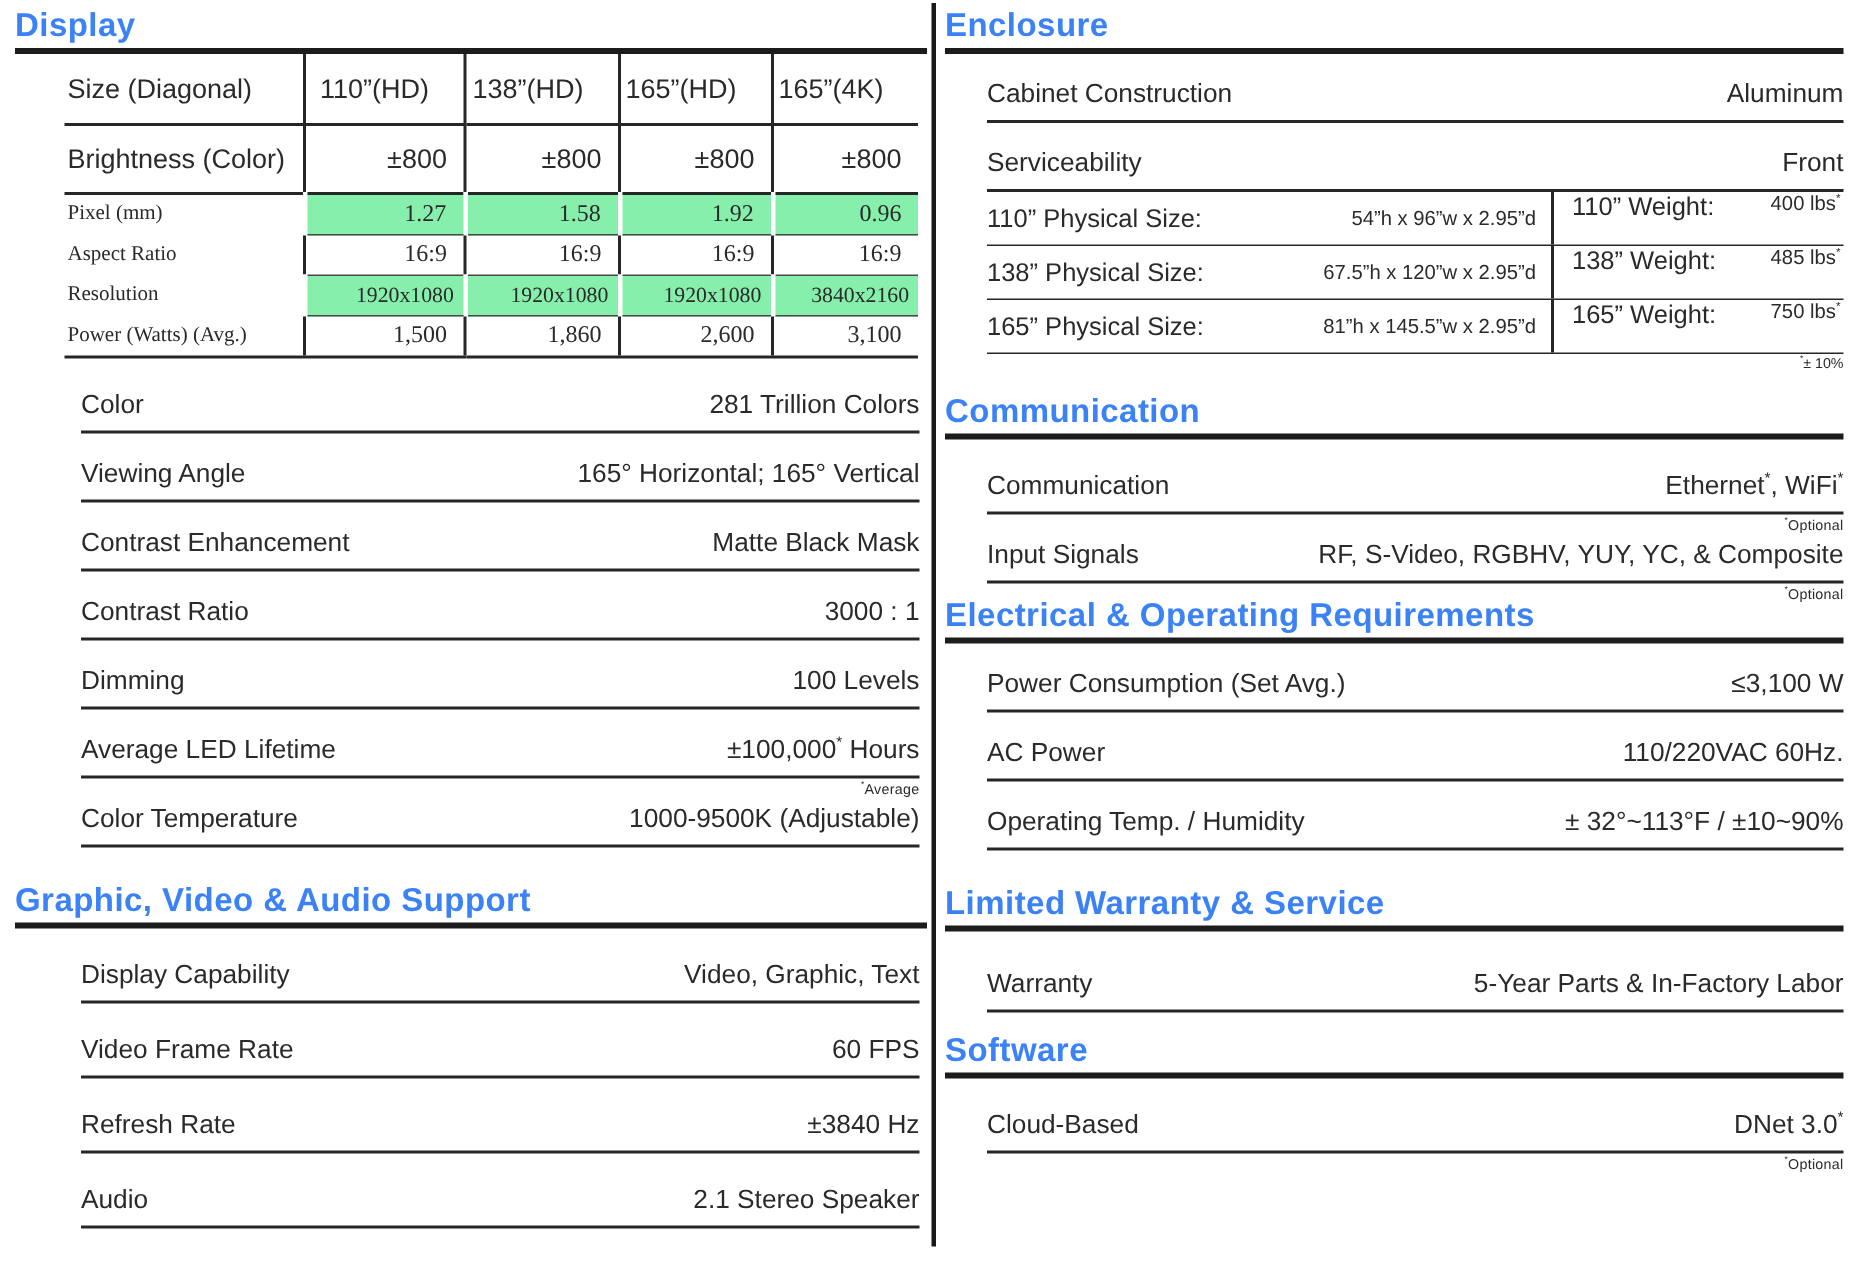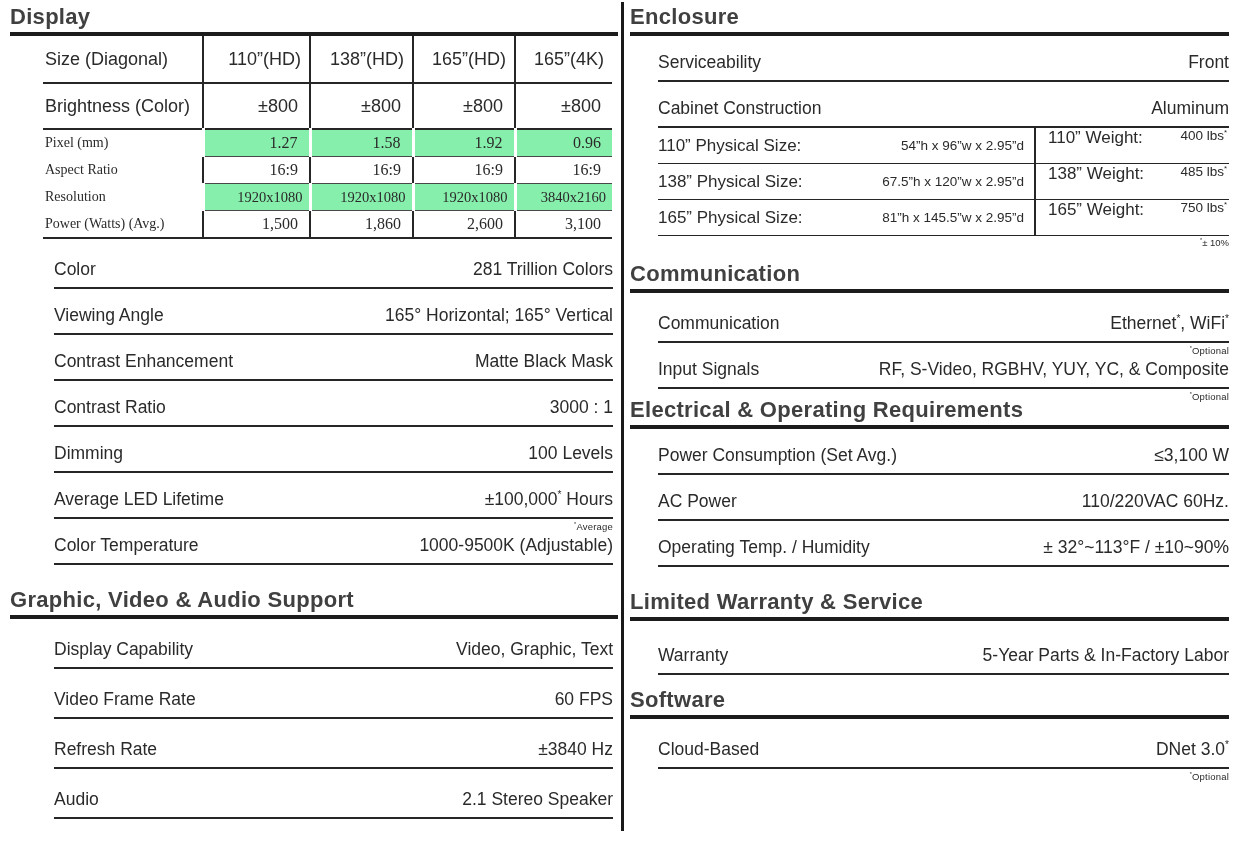--- a/index.html
+++ b/index.html
@@ -3,31 +3,31 @@
 <meta charset="utf-8">
 <style>
   html,body{margin:0;padding:0;background:#ffffff;}
   body{width:1240px;height:849px;font-family:"Liberation Sans",sans-serif;color:#2a2a2a;}
   .page{position:relative;width:1240px;height:849px;background:#fff;overflow:hidden;}
   .col{position:absolute;top:0;}
   .col-left{left:10px;width:608px;}
   .col-right{left:630px;width:599px;}
   .divider{position:absolute;left:621px;top:2px;width:3px;height:829px;background:#191919;}
 
-  h2{margin:0;font-size:22px;font-weight:bold;color:#404040;line-height:26px;
+  h2{margin:0;font-size:22px;font-weight:bold;color:#3b82f6;line-height:26px;
      padding:4px 0 2px;border-bottom:4px solid #1c1c1c;letter-spacing:0.3px;}
   .mt18{margin-top:18px;} .mt8{margin-top:8px;} .mt4{margin-top:4px;}
 
   
   .disp-table{border-collapse:collapse;table-layout:fixed;margin-left:33px;width:569px;}
   .disp-table td{vertical-align:middle;padding:0;}
   .disp-table .lbl{text-align:left;padding-left:2px;}
   .disp-table .val{text-align:right;padding-right:11px;border-left:2px solid #262626;}
   .r-size td{height:46px;border-bottom:2px solid #262626;font-size:18px;}
-  .r-size .val{padding-right:8px;border-radius:13px;}
+  .r-size .val{padding-right:23px;border-radius:13px;}
   .r-bright td{height:44px;border-bottom:2px solid #262626;font-size:18px;}
   .r-cmp td{height:26px;border-bottom:1.5px solid #484848;font-size:16px;font-family:Liberation Serif, serif;}
   .r-cmp td.lbl{font-size:14px;border-bottom:none;}
   .r-res td.val{font-size:14.5px;padding-right:6px;}
   .r-last td{border-bottom:2.5px solid #262626 !important;}
   .r-last td.lbl{border-bottom:2.5px solid #262626 !important;}
   tr.shaded .val{background:#86efac;border-left:3px solid #ffffff;}
 
   
   .spec-row{position:relative;box-sizing:border-box;height:46px;margin:0 5px 0 44px;
@@ -165,26 +165,26 @@
     </div>
   </div>
 
   <div class="divider"></div>
 
   <div class="col col-right">
 
     <h2>Enclosure</h2>
 
     <div class="spec-row">
+      <span class="spec-label">Cabinet Construction</span>
+      <span class="spec-value">Aluminum</span>
+    </div>
+    <div class="spec-row">
       <span class="spec-label">Serviceability</span>
       <span class="spec-value">Front</span>
-    </div>
-    <div class="spec-row">
-      <span class="spec-label">Cabinet Construction</span>
-      <span class="spec-value">Aluminum</span>
     </div>
 
     <div class="phys">
       <div class="phys-row">
         <span class="ps-label">110” Physical Size:</span>
         <span class="ps-value">54”h x 96”w x 2.95”d</span>
         <span class="wt-cell">
           <span class="wt-label">110” Weight:</span>
           <span class="wt-value">400 lbs<sup class="ast">*</sup></span>
         </span>

